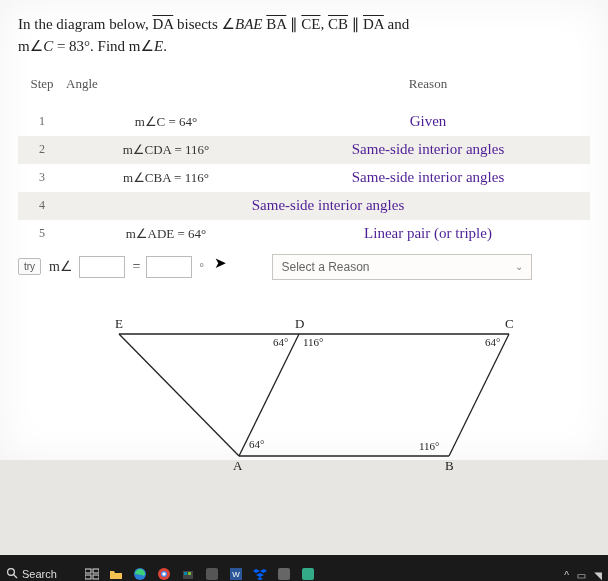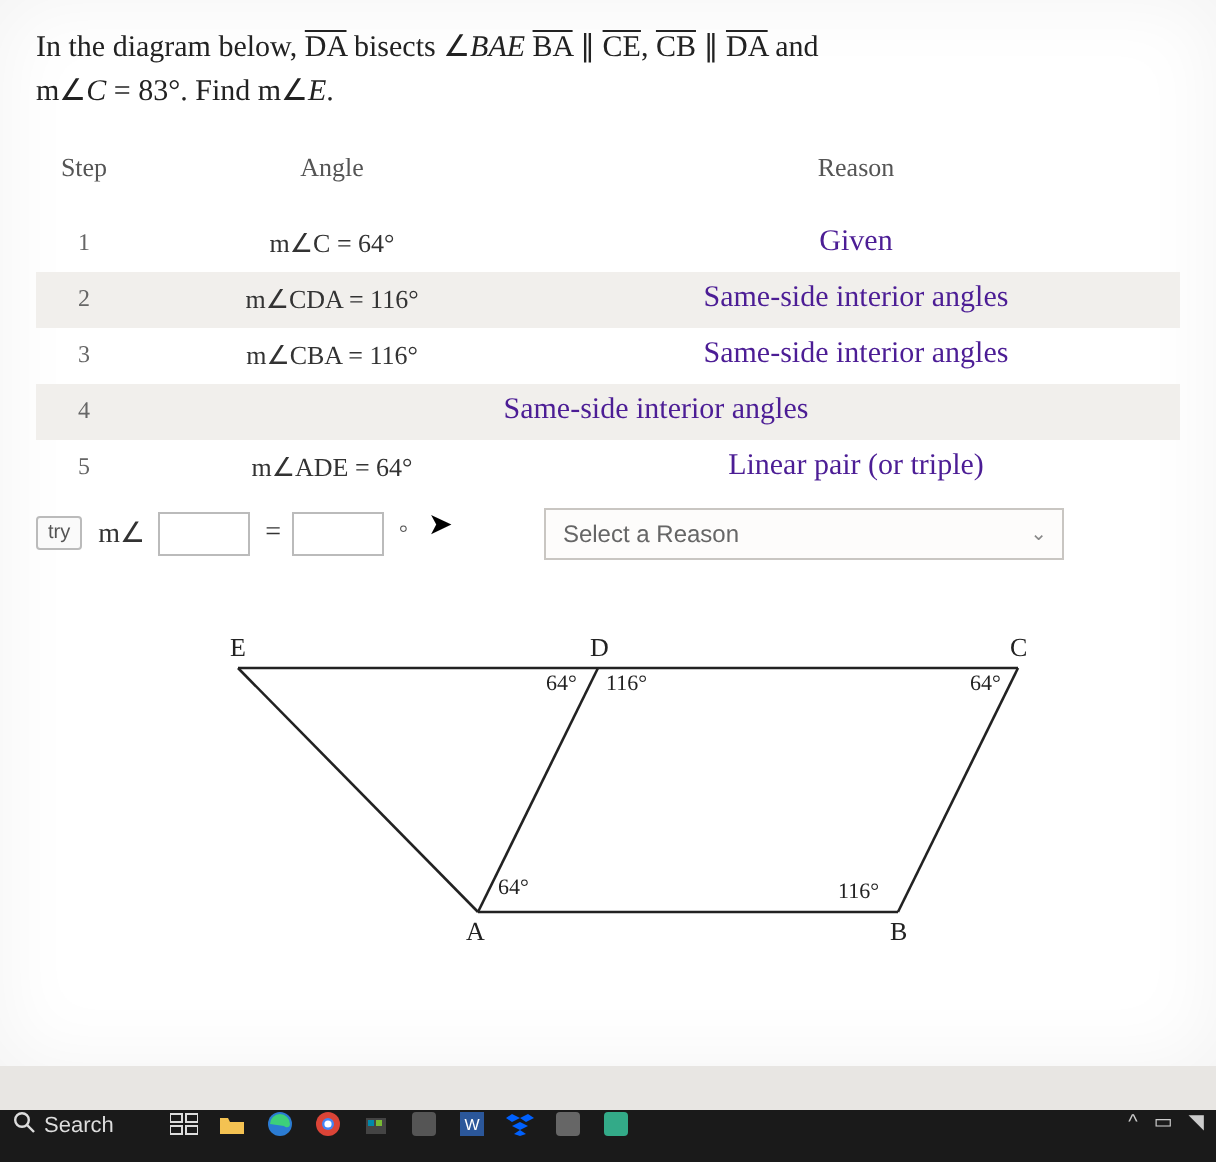--- a/index.html
+++ b/index.html
@@ -1,43 +1,43 @@
 <!DOCTYPE html>
 <html><head>
 <meta charset="utf-8">
 <style>
   *{box-sizing:border-box;margin:0;padding:0}
   body{font-family:Georgia,'Times New Roman',serif;background:#e8e6e3;width:608px;height:581px;overflow:hidden;position:relative}
-  .paper{background:#fff;width:608px;height:533px;padding:14px 18px 10px 18px;position:relative;box-shadow:inset 0 0 40px rgba(0,0,0,.05)}
+  .paper{background:#fff;width:608px;height:460px;padding:14px 18px 10px 18px;position:relative;box-shadow:inset 0 0 40px rgba(0,0,0,.05)}
   .problem{font-size:15px;line-height:1.45;color:#222;margin-bottom:18px}
   .ov{text-decoration:overline}
   .proof{width:100%;font-size:13px}
   .hdr{display:flex;color:#555;margin-bottom:16px}
   .hdr .c1{width:48px;text-align:center}
-  .hdr .c2{width:200px;text-align:center}
+  .hdr .c2{width:200px;text-align:left}
   .hdr .c3{flex:1;text-align:center}
   .row{display:flex;align-items:center;height:28px}
   .row.band{background:#f1efec}
   .row .c1{width:48px;text-align:center;color:#666;font-size:12px}
   .row .c2{width:200px;text-align:center;color:#333}
   .row .c3{flex:1;text-align:center;color:#4c1d95;font-size:15px}
   .tryrow{display:flex;align-items:center;margin-top:6px;gap:6px}
   .trybtn{border:1px solid #bbb;background:#fafafa;font-size:10px;padding:2px 5px;border-radius:2px;color:#555;font-family:Liberation Sans, sans-serif}
   .mangle{font-size:14px;color:#333;margin-left:2px}
   .blank{display:inline-block;border:1px solid #bbb;background:#fff;width:46px;height:22px;vertical-align:middle}
   .deg{font-size:11px;color:#555;margin-left:1px}
   .cursor{font-size:15px;color:#000;margin-left:4px;margin-top:-8px}
   .select{flex:1;margin-left:40px}
   .selbox{border:1px solid #c9c6c2;background:#fdfcfb;height:26px;display:flex;align-items:center;justify-content:space-between;padding:0 8px;font-size:12px;color:#666;font-family:Liberation Sans, sans-serif;max-width:260px}
   .chev{font-size:10px;color:#888}
   .diagram{position:relative;width:430px;height:160px;margin:36px auto 0 auto}
   .diagram svg{position:absolute;top:0;left:0}
   .ptlabel{position:absolute;font-size:13px;color:#222;font-family:Georgia,serif}
   .anglabel{position:absolute;font-size:11px;color:#222}
-  .taskbar{position:absolute;left:0;bottom:0;width:608px;height:26px;background:#1a1a1a;display:flex;align-items:flex-start;padding:0 6px;gap:10px;font-family:Arial,sans-serif}
+  .taskbar{position:absolute;left:0;bottom:0;width:608px;height:26px;background:#1a1a1a;display:flex;align-items:flex-end;padding:0 6px;gap:10px;font-family:Arial,sans-serif}
   .searchlbl{color:#ddd;font-size:11px;display:flex;align-items:center;gap:4px}
   .tbicons{display:flex;gap:10px;margin-left:18px;align-items:center}
   .tbicon{width:14px;height:14px;display:flex;align-items:center;justify-content:center;color:#ddd;font-size:12px}
   .tbicon svg{display:block}
   .tray{margin-left:auto;display:flex;gap:8px;color:#ccc;font-size:10px;align-items:center}
 </style>
 </head>
 <body>
 
 <div class="paper">

